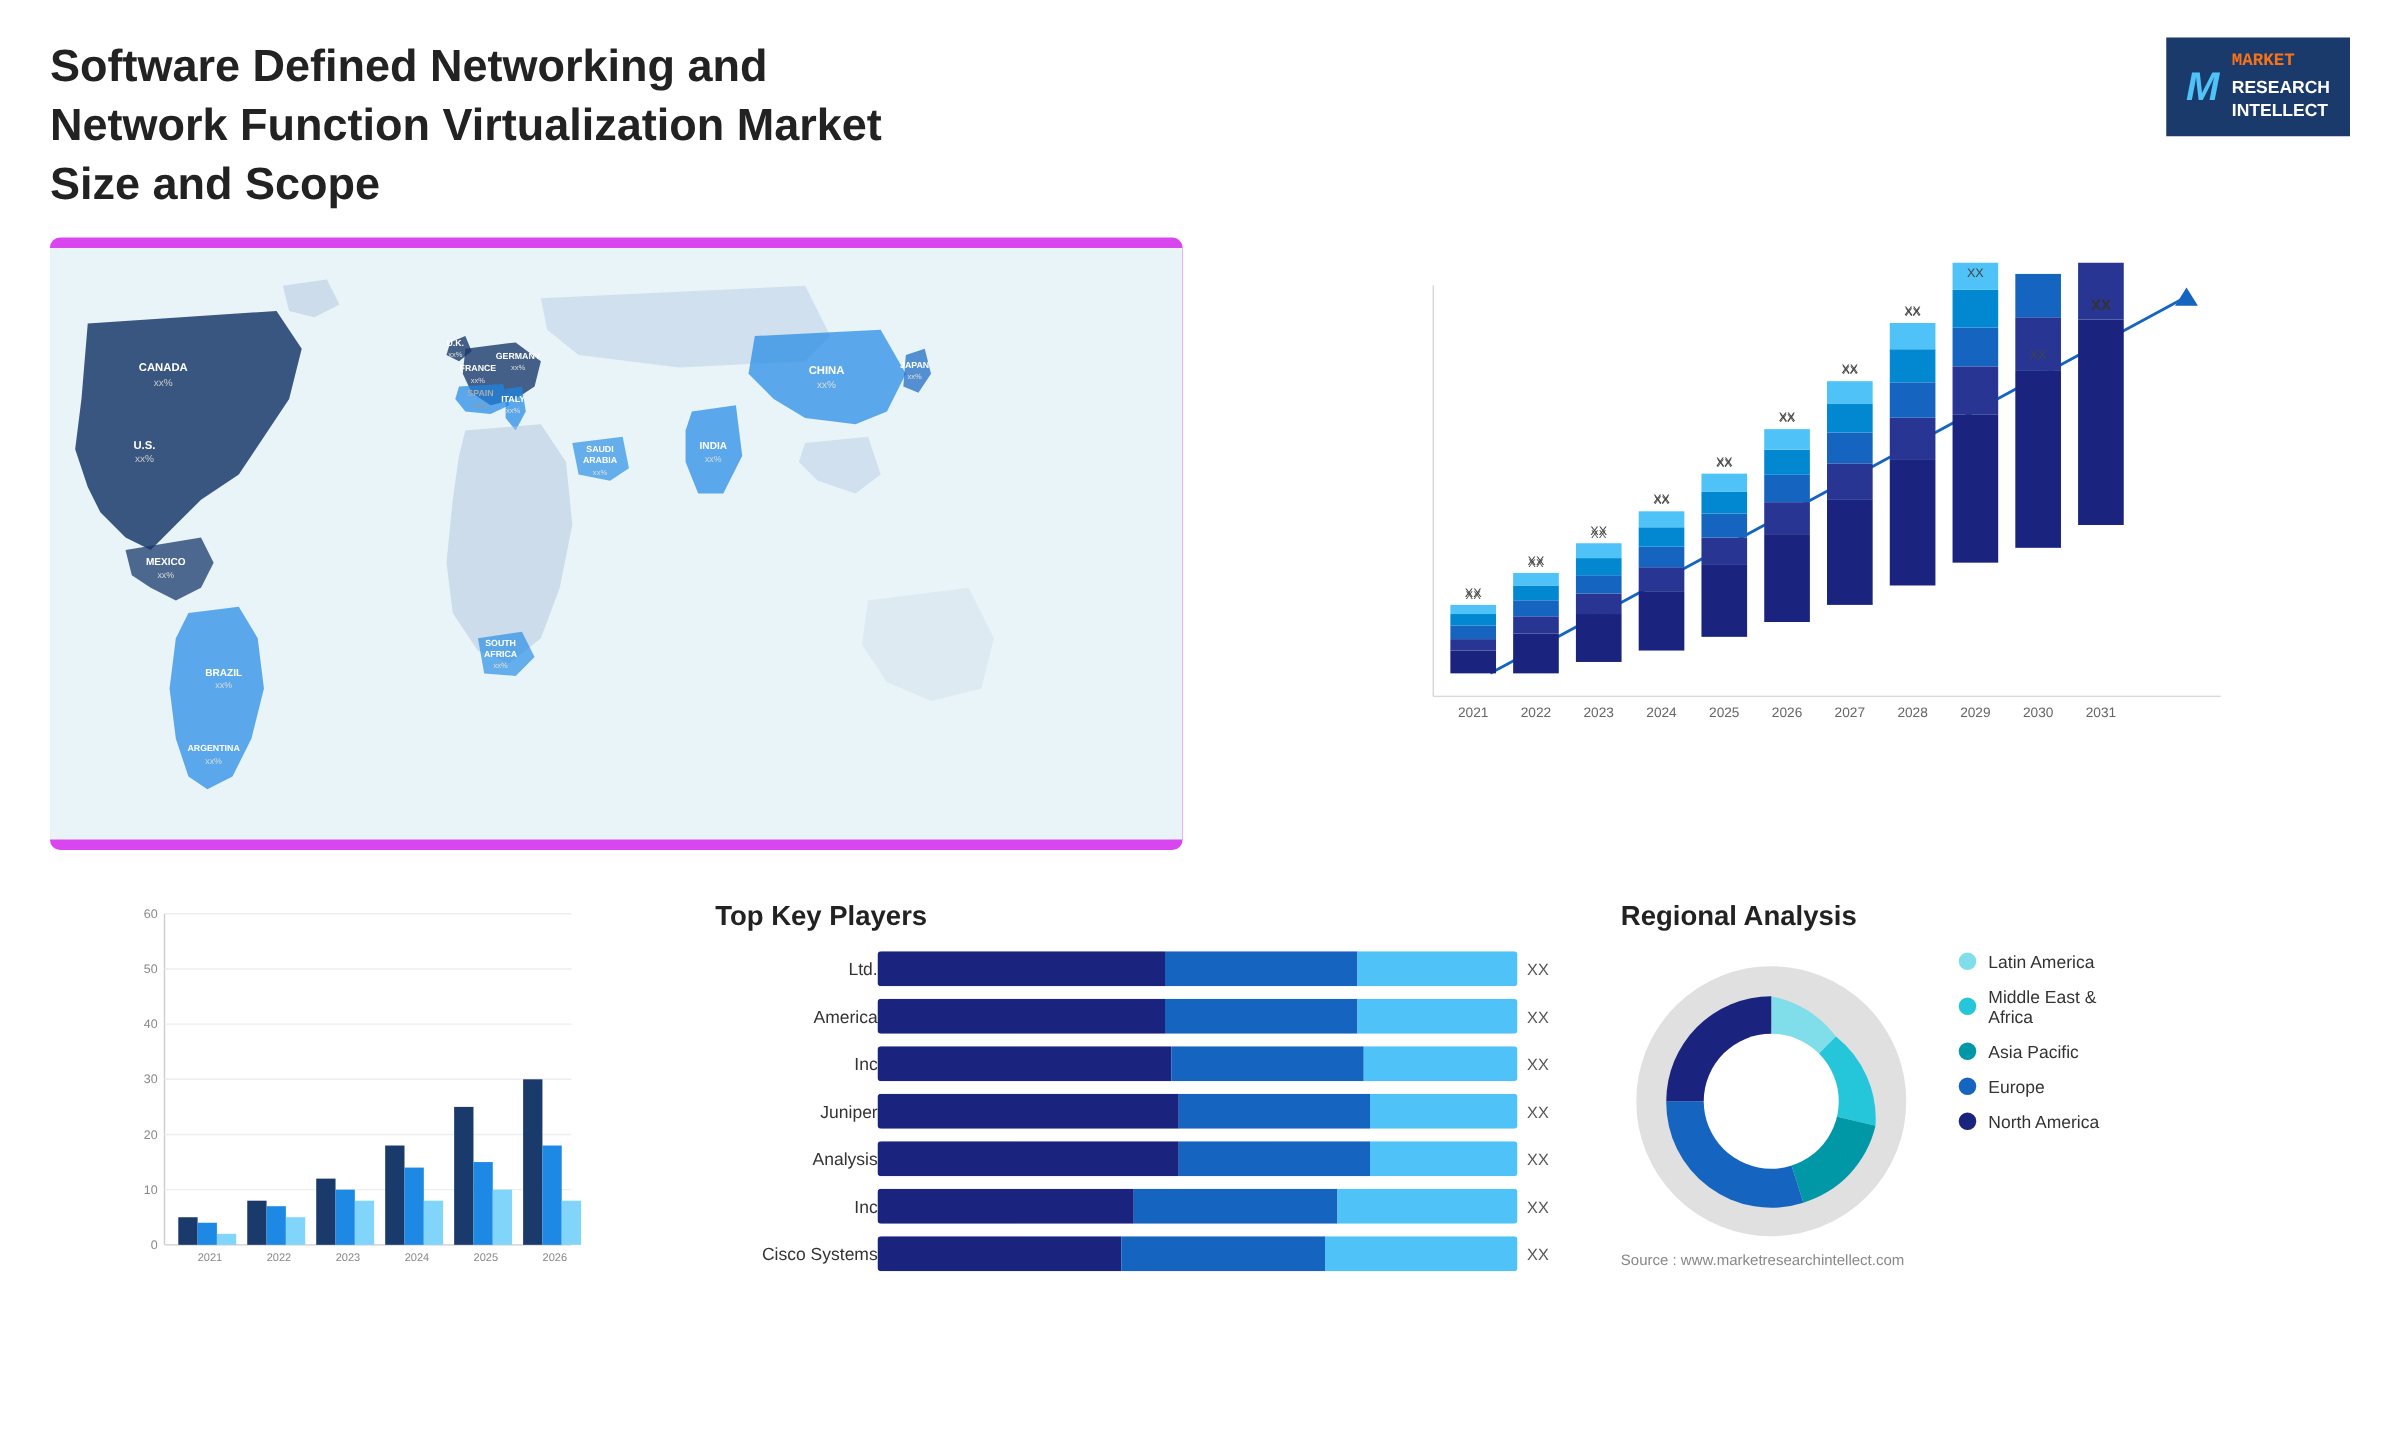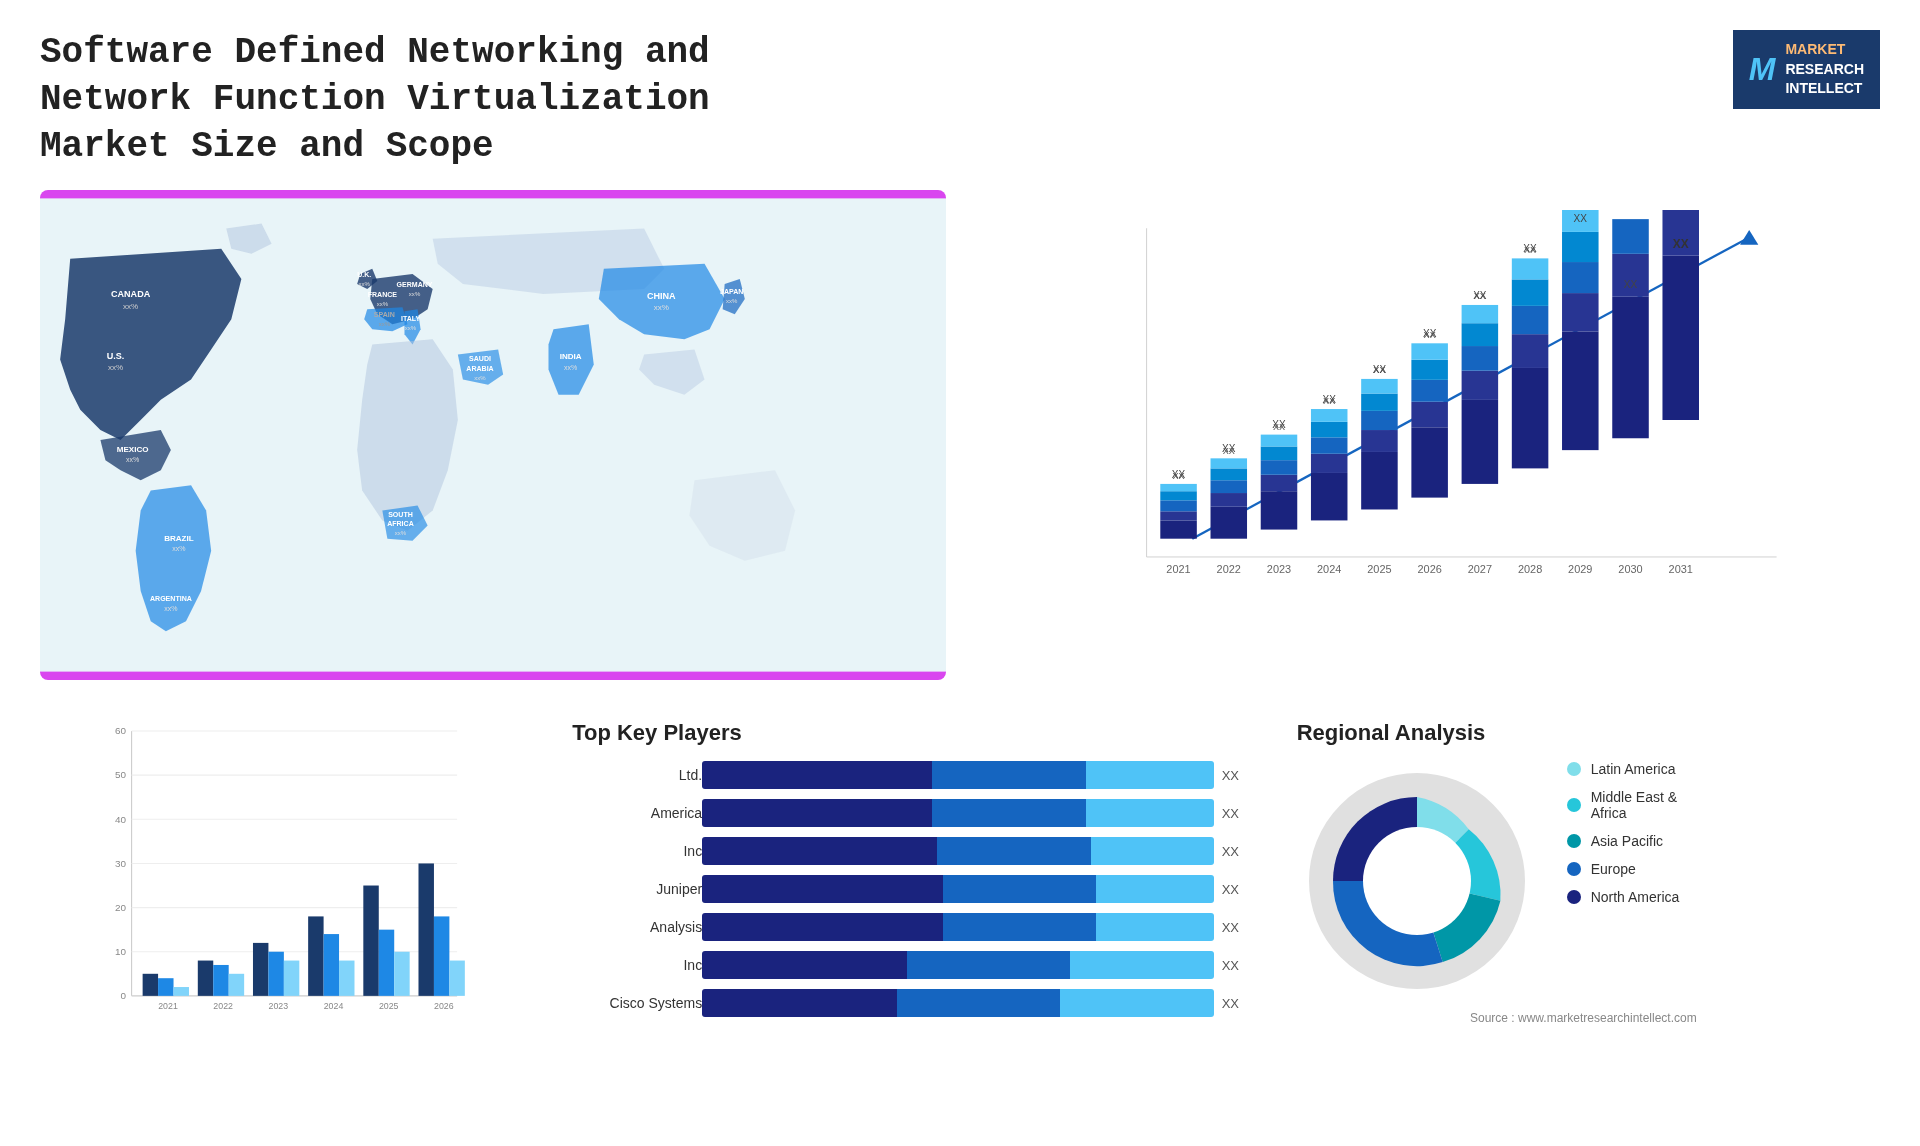--- a/index.html
+++ b/index.html
@@ -25,21 +25,20 @@
       justify-content: space-between;
       align-items: flex-start;
       margin-bottom: 20px;
     }
     .main-title {
       font-size: 36px;
       font-weight: bold;
       color: #222;
       max-width: 700px;
       line-height: 1.3;
-      font-family: Liberation Mono, monospace;
     }
     .logo-area {
       display: flex;
       flex-direction: column;
       align-items: center;
     }
     .logo-box {
       background: #1a3a6b;
       color: #fff;
       padding: 10px 16px;
@@ -53,21 +52,21 @@
     }
     .logo-m {
       font-size: 32px;
       font-weight: bold;
       color: #4fc3f7;
       font-style: italic;
     }
     .logo-text {
       text-align: left;
     }
-    .logo-text .market { color: #fdba74; font-size: 14px; }
+    .logo-text .market { color: #f97316; font-size: 14px; font-family: Liberation Mono, monospace; }
     .logo-text .research { color: #fff; font-size: 14px; }
     .logo-text .intellect { color: #fff; font-size: 14px; }
 
     
     .top-section {
       display: flex;
       gap: 40px;
       margin-bottom: 30px;
       height: 490px;
     }
@@ -208,22 +207,21 @@
     .regional-dot {
       width: 14px;
       height: 14px;
       border-radius: 50%;
       flex-shrink: 0;
     }
 
     .source-text {
       font-size: 12px;
       color: #888;
-      text-align: center;
-      margin-top: 10px;
+      text-align: left;
     }
   </style>
 </head>
 <body>
 
 <div class="page-wrapper">
 
   <div class="header">
     <h1 class="main-title">Software Defined Networking and Network Function Virtualization Market Size and Scope</h1>
     <div class="logo-area">

